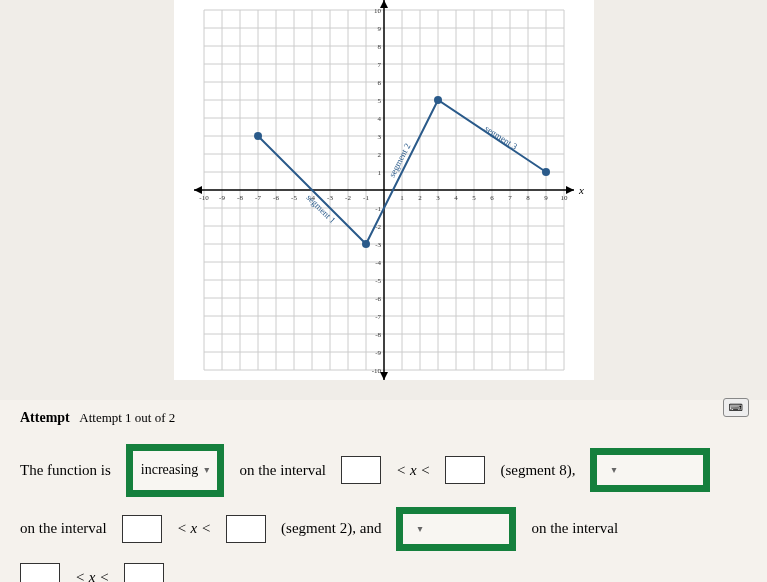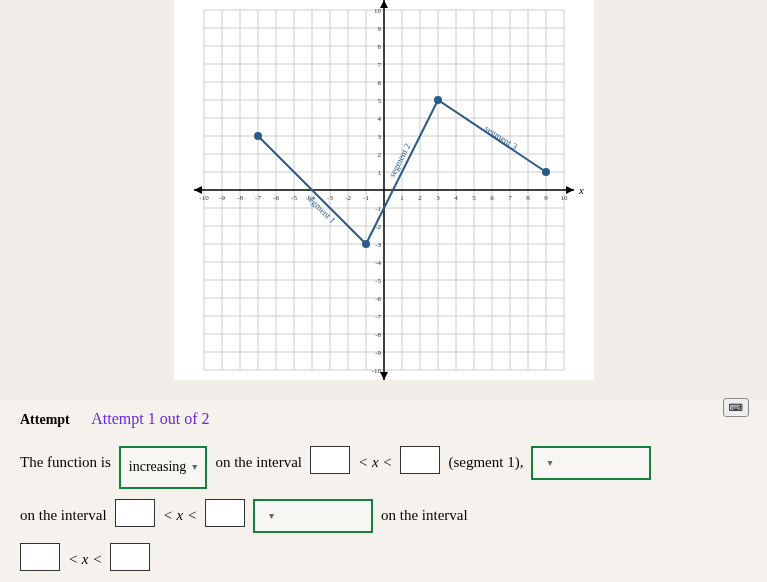--- a/index.html
+++ b/index.html
@@ -1,23 +1,23 @@
 <!DOCTYPE html>
 <html><head>
 <meta charset="utf-8">
 <style>
 * { box-sizing: border-box; margin: 0; padding: 0; }
 body { font-family: Georgia, serif; background: #f0ede8; width: 767px; height: 582px; overflow: hidden; position: relative; }
 .graph-area { width: 420px; height: 380px; margin: 0 auto; position: relative; background: #fff; }
 .answer-section { margin-top: 20px; padding: 10px 20px; background: #f5f2ed; }
 .answer-header { font-size: 14px; margin-bottom: 18px; }
 .answer-label { font-weight: bold; display: inline; }
-.attempt { font-size: 16px; color: #6d28d9; display: inline; margin-left: 18px; }
-.line { font-size: 15px; margin-bottom: 10px; line-height: 2.2; display: flex; flex-wrap: wrap; align-items: flex-start; gap: 8px; }
-.select { display: inline-flex; align-items: center; border: 2px solid #15803d; background: #f8f6f2; padding: 4px 8px; font-size: 14px; font-family: Georgia, serif; min-width: 80px; }
+.attempt { font-size: 13px; color: #000000; display: inline; margin-left: 6px; }
+.line { font-size: 15px; margin-bottom: 10px; line-height: 2.2; display: flex; flex-wrap: wrap; align-items: center; gap: 15px; }
+.select { display: inline-flex; align-items: center; border: 7px solid #15803d; background: #f8f6f2; padding: 4px 8px; font-size: 14px; font-family: Georgia, serif; min-width: 80px; }
 .select .chev { margin-left: 6px; font-size: 10px; color: #666; }
 .input-box { display: inline-block; width: 40px; height: 28px; border: 1px solid #333; background: #fff; vertical-align: middle; }
 .ineq { font-style: italic; font-family: 'Times New Roman', serif; }
 .keyboard-icon { position: absolute; right: 18px; top: 398px; border: 1px solid #888; border-radius: 3px; padding: 3px 5px; background: #eee; font-size: 10px; }
 svg { display: block; }
 </style>
 </head>
 <body>
 
 <div class="graph-area">
@@ -145,32 +145,33 @@
   <div class="line">
     <span>The function is</span>
     <span class="select">
       <span>increasing</span>
       <span class="chev">▾</span>
     </span>
     <span>on the interval</span>
     <span class="input-box"></span>
     <span class="ineq">&lt; x &lt;</span>
     <span class="input-box"></span>
-    <span>(segment 1),</span>
+    <span>(segment 8),</span>
     <span class="select" style="min-width:120px">
       <span></span>
       <span class="chev">▾</span>
     </span>
   </div>
 
   <div class="line">
     <span>on the interval</span>
     <span class="input-box"></span>
     <span class="ineq">&lt; x &lt;</span>
     <span class="input-box"></span>
+    <span>(segment 2), and</span>
     <span class="select" style="min-width:120px">
       <span></span>
       <span class="chev">▾</span>
     </span>
     <span>on the interval</span>
   </div>
 
   <div class="line">
     <span class="input-box"></span>
     <span class="ineq">&lt; x &lt;</span>

